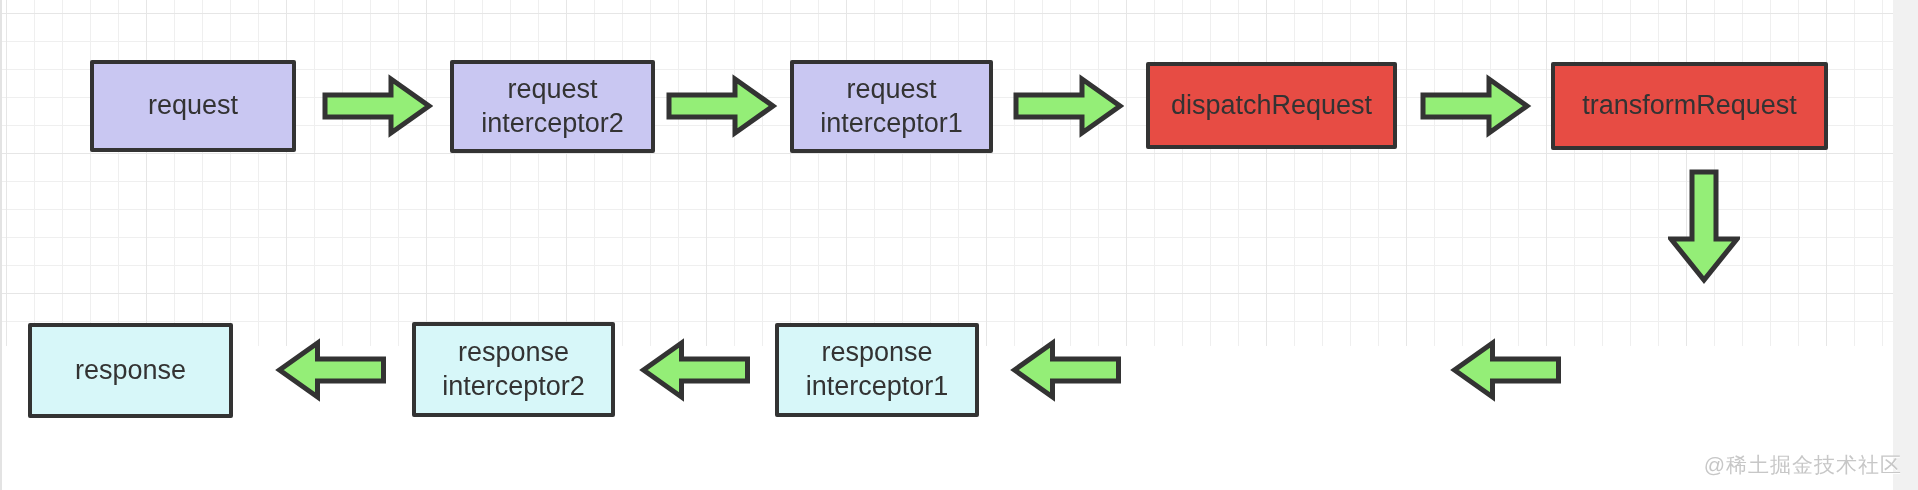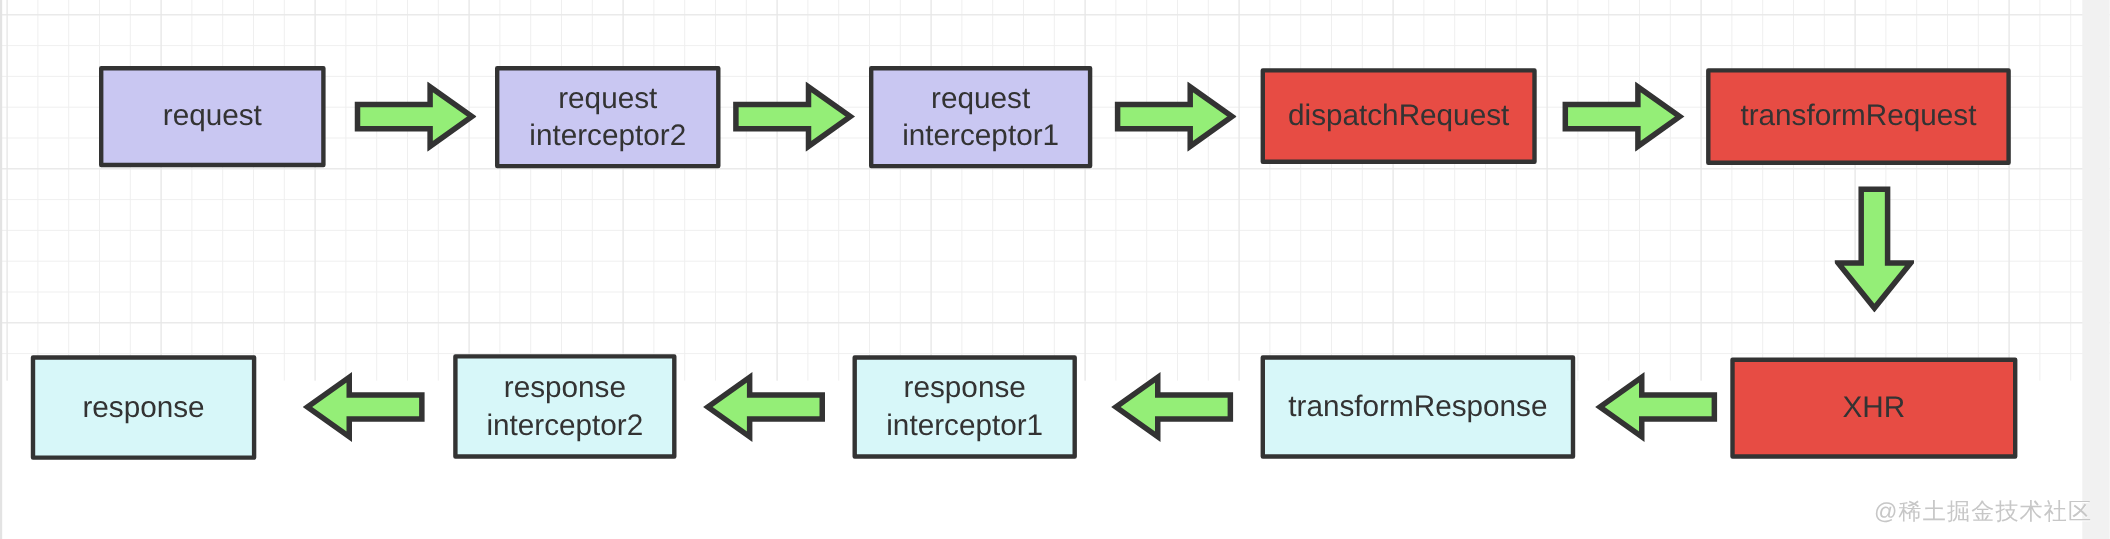--- a/index.html
+++ b/index.html
@@ -131,33 +131,27 @@
   <div class="node red" style="left:1551px; top:62px; width:277px; height:88px">
     <span class="node-label">transformRequest</span>
   </div>
 
   <div class="arrow" style="left:1668px; top:168px; width:72px; height:116px">
     <svg viewBox="0 0 72 116">
         <path d="M24,4 H48 V71 H69 L36,112 L3,71 H24 Z"></path>
       </svg>
   </div>
 
-  <div class="node red" style="left:1573px; top:325px; width:261px; height:92px">
-    <span class="node-label">XHR</span>
-  </div>
 
   <div class="arrow" style="left:1450px; top:338px; width:113px; height:64px">
     <svg viewBox="0 0 112 64">
         <path d="M108,21 H42 V5 L4,32 L42,59 V43 H108 Z"></path>
       </svg>
   </div>
 
-  <div class="node cyan" style="left:1146px; top:323px; width:286px; height:94px">
-    <span class="node-label">transformResponse</span>
-  </div>
 
   <div class="arrow" style="left:1009px; top:338px; width:115px; height:64px">
     <svg viewBox="0 0 112 64">
         <path d="M108,21 H42 V5 L4,32 L42,59 V43 H108 Z"></path>
       </svg>
   </div>
 
   <div class="node cyan" style="left:775px; top:323px; width:204px; height:94px">
     <span class="node-label">response
 interceptor1</span>

